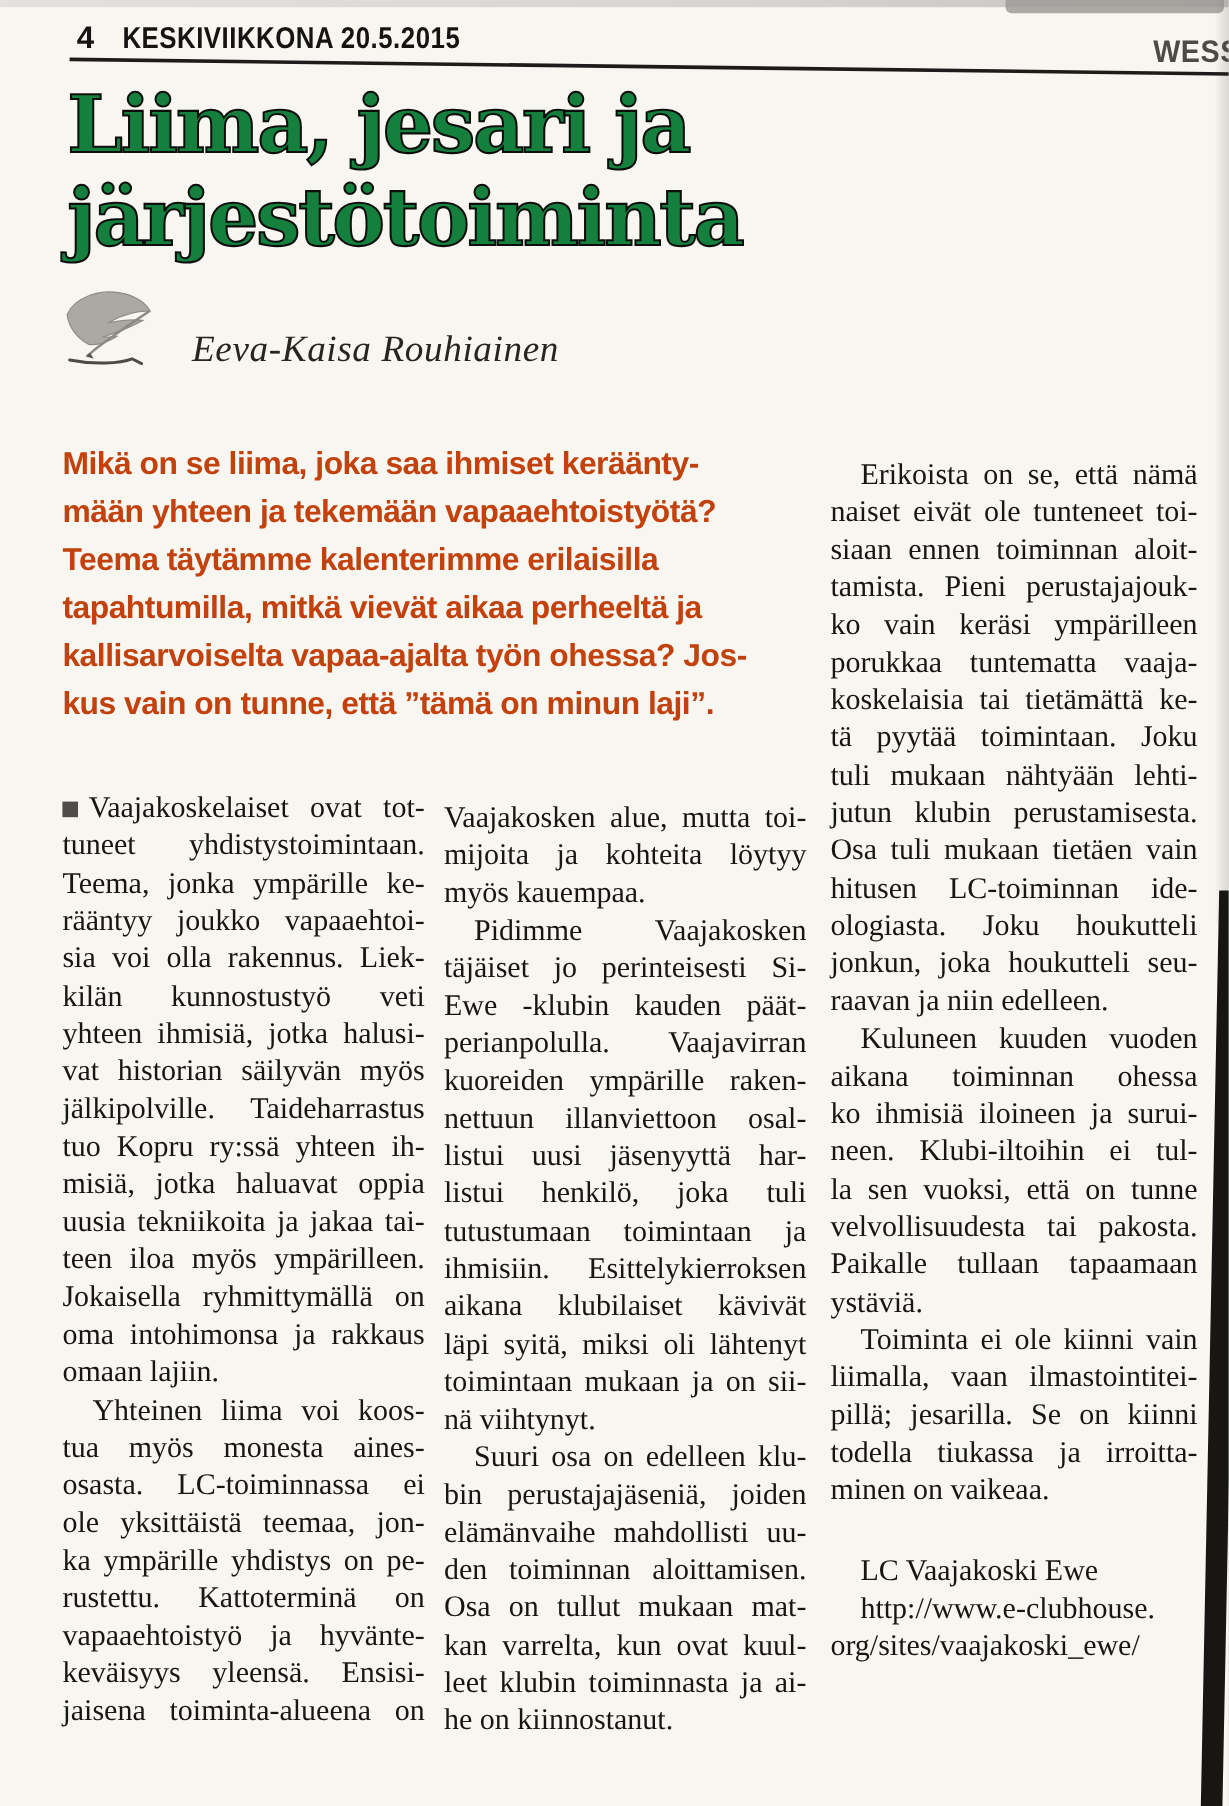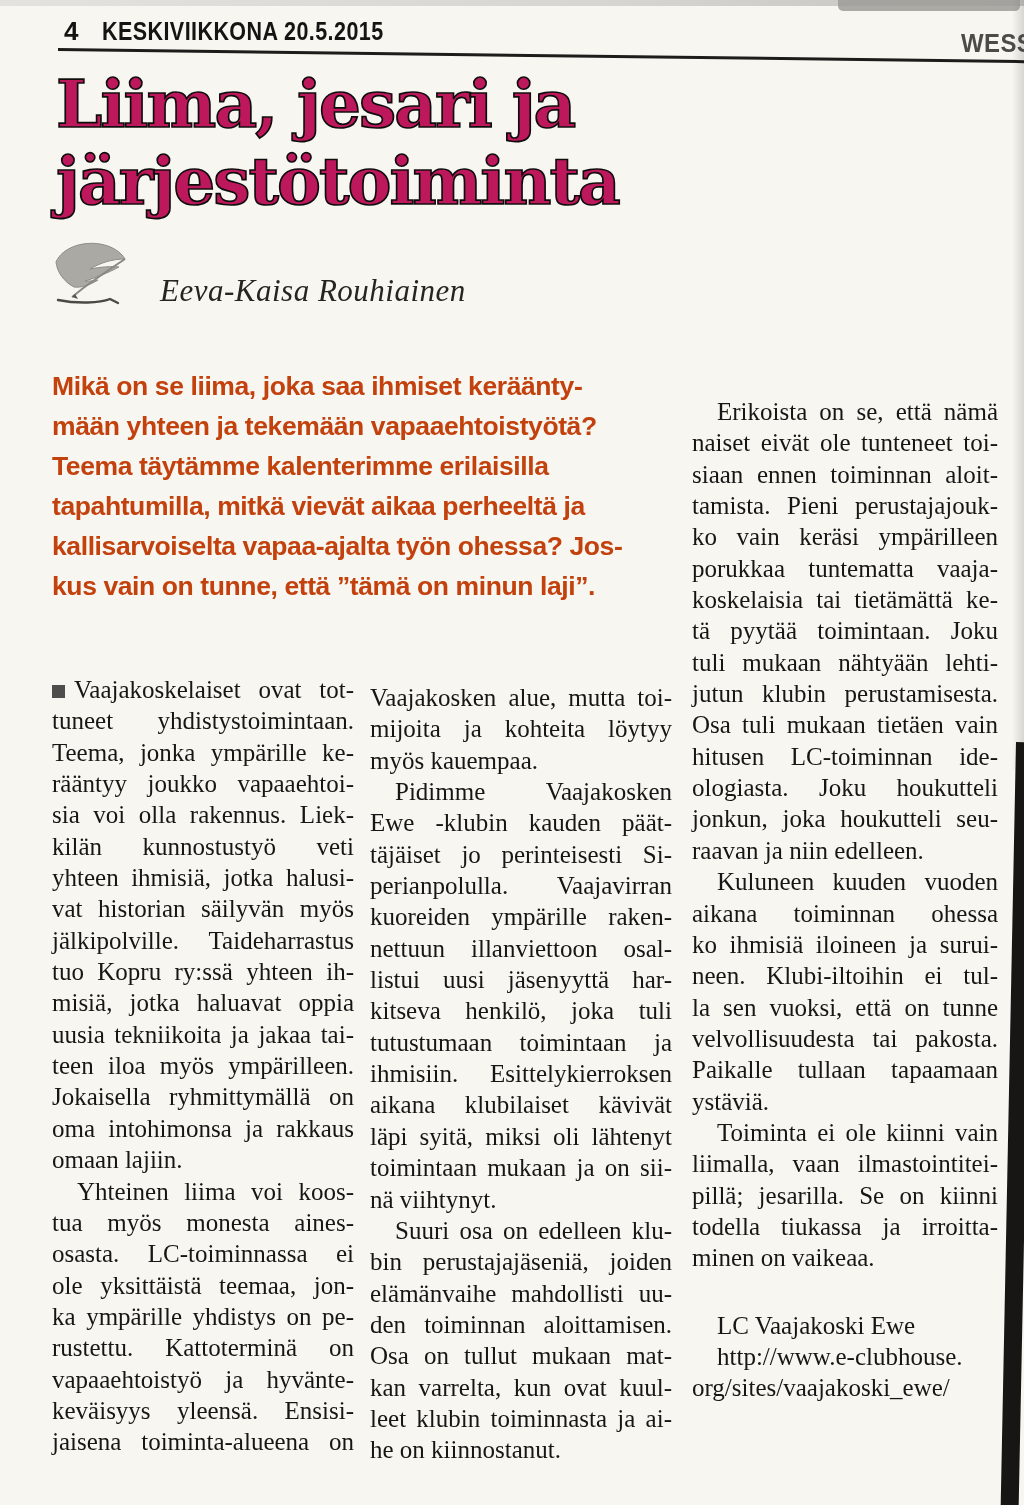--- a/index.html
+++ b/index.html
@@ -27,31 +27,31 @@
   .datelabel{font:bold 25px/1 "Liberation Sans",sans-serif;letter-spacing:.5px;
     transform:scaleX(.86);transform-origin:left bottom;color:#151413;white-space:nowrap;}
   .mast-right{position:absolute;left:961px;top:30px;font:bold 26px/1 "Liberation Sans",sans-serif;
     color:#4c4b47;letter-spacing:.5px;transform:scaleX(.92);transform-origin:left bottom;white-space:nowrap;}
   .rule{position:absolute;left:58px;top:48px;width:985px;height:3.4px;background:#1d1c1a;
     transform:rotate(.72deg);transform-origin:left center;}
   
   .headline{position:absolute;left:56px;top:66px;
     font-family:"DejaVu Serif",serif;font-weight:bold;
     font-size:66px;line-height:77px;letter-spacing:-2px;
-    color:#be185d;-webkit-text-stroke:1.7px #0d0d0c;white-space:nowrap;}
+    color:#15803d;-webkit-text-stroke:1.7px #0d0d0c;white-space:nowrap;}
   
   .byline{position:absolute;left:48px;top:240px;display:flex;align-items:flex-end;justify-content:flex-end;}
   .byline svg{display:block;}
   .author{font:italic 31px/1 "Liberation Serif",serif;color:#26251f;margin-left:8px;margin-bottom:2px;letter-spacing:.5px;white-space:nowrap;}
   
   .lead{position:absolute;left:52px;top:366px;width:640px;}
   .lead-line{font:bold 26.5px/40px "Liberation Sans",sans-serif;color:#c2410c;
     white-space:nowrap;letter-spacing:-.4px;}
   
-  .col{position:absolute;margin-top:16px;}
+  .col{position:absolute;}
   .col-1{left:52px;top:658px;width:302px;}
   .col-2{left:370px;top:666px;width:302px;}
   .col-3{left:692px;top:380px;width:306px;}
   .bodyline{font:25px/31.35px "Liberation Serif",serif;color:#171614;text-align:left;white-space:normal;}
   .bodyline.just{text-align:justify;text-align-last:justify;}
   .bodyline.indent{text-indent:25px;}
   .bodyline.gap{margin-top:36px;}
   .bullet{display:inline-block;width:13px;height:13px;background:#4e4d4b;margin-right:9px;}
 </style>
 </head>
@@ -125,27 +125,27 @@
         <div class="bodyline just">rustettu. Kattoterminä on</div>
         <div class="bodyline just">vapaaehtoistyö ja hyvänte-</div>
         <div class="bodyline just">keväisyys yleensä. Ensisi-</div>
         <div class="bodyline just">jaisena toiminta-alueena on</div>
       </div>
     <div class="col col-2">
         <div class="bodyline just">Vaajakosken alue, mutta toi-</div>
         <div class="bodyline just">mijoita ja kohteita löytyy</div>
         <div class="bodyline">myös kauempaa.</div>
         <div class="bodyline just indent">Pidimme Vaajakosken</div>
+        <div class="bodyline just">täjäiset jo perinteisesti Si-</div>
         <div class="bodyline just">Ewe -klubin kauden päät-</div>
-        <div class="bodyline just">täjäiset jo perinteisesti Si-</div>
         <div class="bodyline just">perianpolulla. Vaajavirran</div>
         <div class="bodyline just">kuoreiden ympärille raken-</div>
         <div class="bodyline just">nettuun illanviettoon osal-</div>
         <div class="bodyline just">listui uusi jäsenyyttä har-</div>
-        <div class="bodyline just">kitseva henkilö, joka tuli</div>
+        <div class="bodyline just">listui henkilö, joka tuli</div>
         <div class="bodyline just">tutustumaan toimintaan ja</div>
         <div class="bodyline just">ihmisiin. Esittelykierroksen</div>
         <div class="bodyline just">aikana klubilaiset kävivät</div>
         <div class="bodyline just">läpi syitä, miksi oli lähtenyt</div>
         <div class="bodyline just">toimintaan mukaan ja on sii-</div>
         <div class="bodyline">nä viihtynyt.</div>
         <div class="bodyline just indent">Suuri osa on edelleen klu-</div>
         <div class="bodyline just">bin perustajajäseniä, joiden</div>
         <div class="bodyline just">elämänvaihe mahdollisti uu-</div>
         <div class="bodyline just">den toiminnan aloittamisen.</div>

